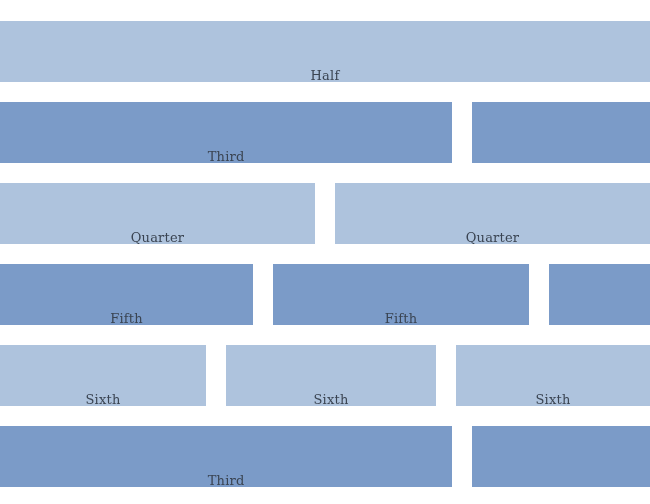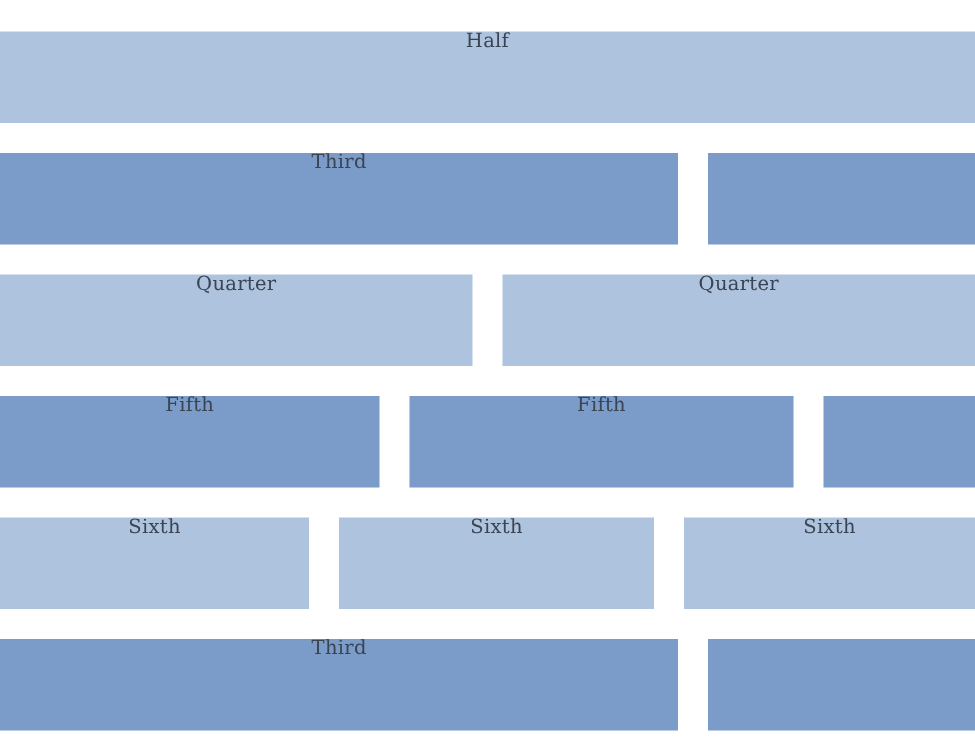--- a/index.html
+++ b/index.html
@@ -34,21 +34,21 @@
     width: 650px;
   }
   .grid-row:last-child {
     margin-bottom: 0;
   }
 
   .cell {
     height: 61px;
     box-sizing: border-box;
     display: flex;
-    align-items: flex-start;
+    align-items: flex-end;
     justify-content: center;
     margin-right: 20px;
     overflow: hidden;
   }
   .cell:last-child {
     margin-right: 0;
   }
 
   .cell.light  { background: #aec3dd; }
   .cell.medium { background: #7b9bc8; }

